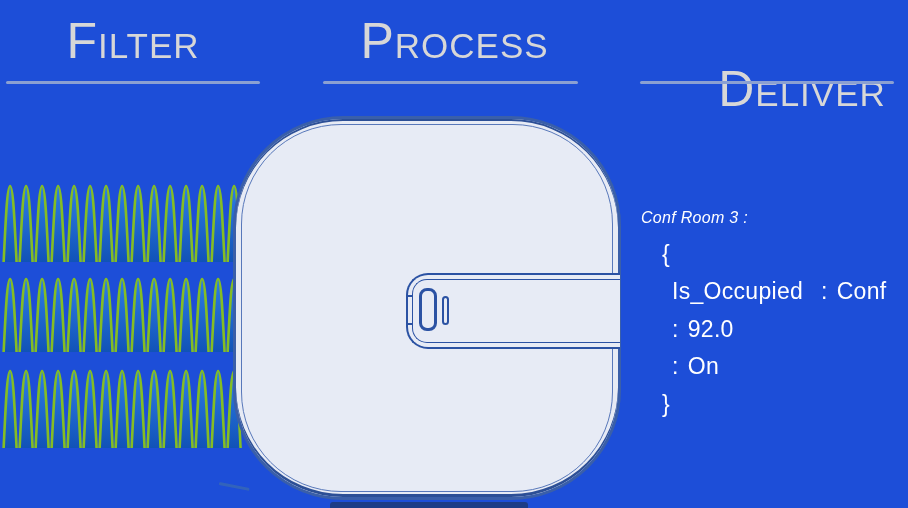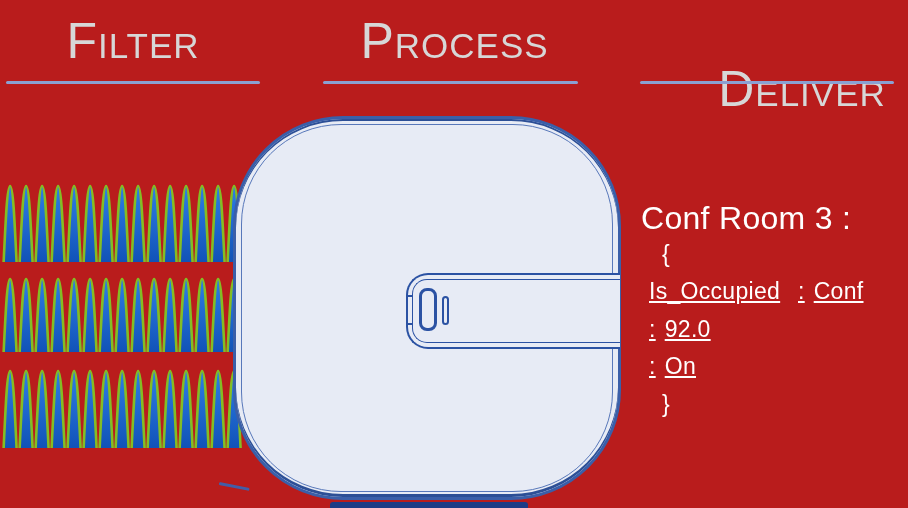--- a/index.html
+++ b/index.html
@@ -1,17 +1,17 @@
 <!DOCTYPE html>
 <html><head>
 <meta charset="utf-8">
 <style>
   html,body{margin:0;padding:0;background:#000;}
   .canvas{
-    position:relative;width:908px;height:508px;background:#b91c1c;
+    position:relative;width:908px;height:508px;background:#1d4ed8;
     overflow:hidden;font-family:"Liberation Sans",sans-serif;
   }
 
   
   .col-head{
     position:absolute;top:14px;font-size:50px;line-height:1.1;
     font-variant:small-caps;color:#d7d7d7;text-align:center;
     letter-spacing:1px;font-weight:400;
   }
   #head-0{left:6px;width:254px;}
@@ -71,23 +71,23 @@
     position:absolute;left:219px;top:482px;width:31px;height:2.5px;
     background:#3566b8;transform:rotate(11deg);transform-origin:left center;
     opacity:.9;z-index:1;border-radius:2px;
   }
 
   
   .output{
     position:absolute;left:641px;top:200px;color:#ffffff;z-index:2;
     letter-spacing:.3px;
   }
-  .out-title{font-size:32px;line-height:36px;}
+  .out-title{font-size:16px;line-height:36px;font-style:italic;}
   .out-brace{font-size:23px;line-height:37px;margin-left:21px;}
-  .out-line{display:flex;font-size:23px;line-height:37.5px;margin-left:8px;text-decoration:underline;}
+  .out-line{display:flex;font-size:23px;line-height:37.5px;margin-left:31px;}
   .out-key{width:149px;}
   .out-colon{margin-right:9px;}
 </style>
 </head>
 <body>
 
 <div class="canvas">
 
   <div class="col-head" id="head-0">Filter</div>
   <div class="col-head" id="head-1">Process</div>

